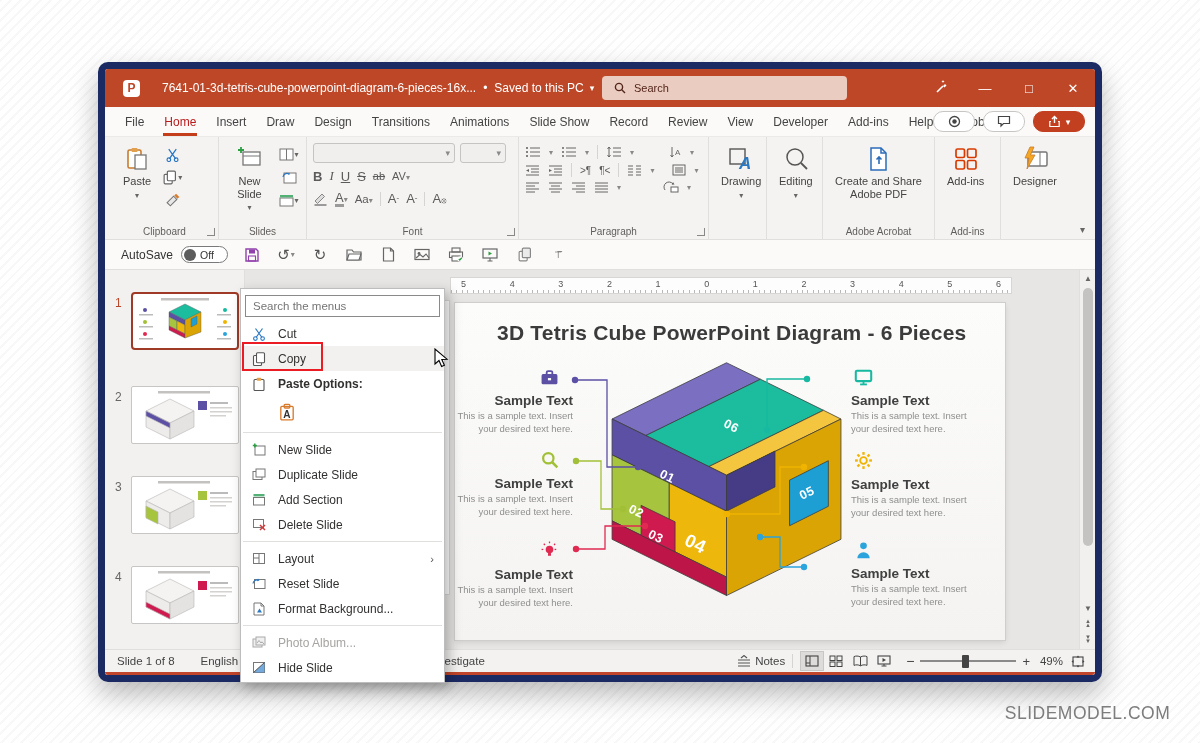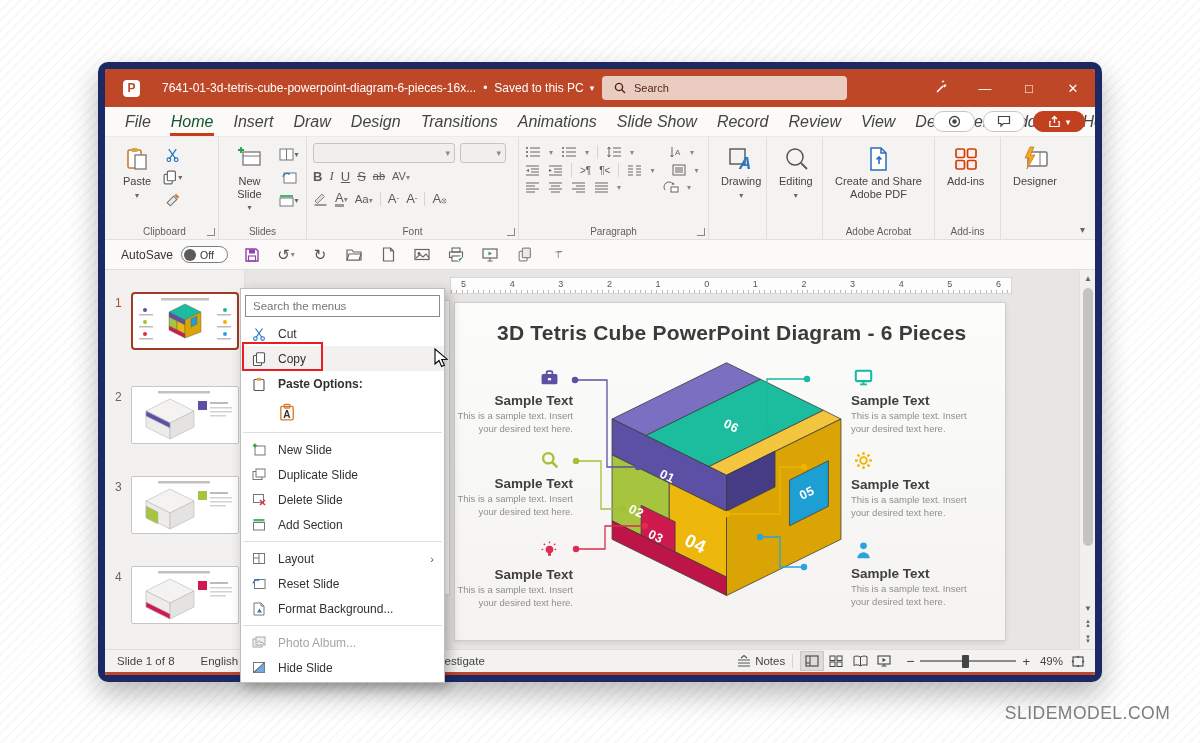--- a/index.html
+++ b/index.html
@@ -24,23 +24,23 @@
   .tb-search { position:absolute; left:497px; top:7px; width:245px; height:24px; background:#EBCCC1;
     border-radius:4px; display:flex; align-items:center; color:#54261A; }
   .tb-search svg { margin:0 8px 0 12px; }
   .tb-search input { border:none; background:transparent; font-size:11px; color:#54261A; outline:none; width:170px; font-family:inherit; }
   .tb-search input::placeholder { color:#54261A; }
   .tb-controls { position:absolute; right:0; top:0; height:38px; display:flex; align-items:center; }
   .tb-btn { width:44px; height:38px; display:flex; align-items:center; justify-content:center; color:#fff; font-size:13px; }
 
   
   .menubar { height:30px; background:#FBFAF9; display:flex; align-items:center; position:relative; flex:0 0 auto; border-bottom:1px solid #ECEAE8; }
-  .mtab { font-size:16px; color:#444; padding:0 10px; height:30px; display:flex; align-items:center; white-space:nowrap;font-style:italic; }
+  .mtab { font-size:12px; color:#444; padding:0 10px; height:30px; display:flex; align-items:center; white-space:nowrap; }
   .mtab:first-child { margin-left:10px; }
-  .mtab.active { color:#14532d; position:relative; }
+  .mtab.active { color:#b91c1c; position:relative; }
   .mtab.active::after { content:""; position:absolute; left:9px; right:9px; bottom:1px; height:2.5px; background:#C43E1C; }
   .mb-right { position:absolute; right:10px; display:flex; gap:8px; align-items:center; }
   .pill { height:21px; border:1px solid #C8C6C4; border-radius:10px; background:#fff; display:flex; align-items:center; justify-content:center; padding:0 12px; }
   .pill.red { background:#C2401F; border-color:#C2401F; color:#fff; gap:5px; }
 
   
   .ribbon { height:103px; background:#F5F3F1; display:flex; flex:0 0 auto; position:relative; border-bottom:1px solid #E1DFDD; padding-left:6px; }
   .rgroup { position:relative; border-right:1px solid #E1DFDD; padding:6px 6px 16px 6px; display:flex; align-items:flex-start; }
   .rlabel { position:absolute; bottom:2px; left:0; right:0; text-align:center; font-size:10px; color:#605E5C; white-space:nowrap; }
   .launcher { position:absolute; bottom:3px; right:3px; width:8px; height:8px; border-right:1.4px solid #888; border-bottom:1.4px solid #888; }
@@ -886,34 +886,34 @@
           <svg width="14" height="13" viewBox="0 0 14 13">
             <rect x="1" y="3.5" width="9" height="8" fill="#fff" stroke="#777" stroke-width="1"></rect>
             <rect x="4" y="1" width="9" height="8" fill="#fff" stroke="#777" stroke-width="1"></rect>
           </svg>
         </span>
       <span>Duplicate Slide</span>
     </div>
     <div class="ctx-item">
       <span class="ci">
           <svg width="14" height="13" viewBox="0 0 14 13">
+            <rect x="1.5" y="4.5" width="11" height="7.5" fill="#fff" stroke="#777" stroke-width="1"></rect>
+            <rect x="1.5" y="1" width="11" height="2.4" fill="#53B175"></rect>
+          </svg>
+        </span>
+      <span>Add Section</span>
+    </div>
+    <div class="ctx-item">
+      <span class="ci">
+          <svg width="14" height="13" viewBox="0 0 14 13">
             <rect x="1.5" y="1.5" width="10" height="8" fill="#fff" stroke="#777" stroke-width="1"></rect>
             <path d="M8 7 l5 5 M13 7 l-5 5" stroke="#D23B3B" stroke-width="1.5"></path>
           </svg>
         </span>
       <span>Delete Slide</span>
-    </div>
-    <div class="ctx-item">
-      <span class="ci">
-          <svg width="14" height="13" viewBox="0 0 14 13">
-            <rect x="1.5" y="4.5" width="11" height="7.5" fill="#fff" stroke="#777" stroke-width="1"></rect>
-            <rect x="1.5" y="1" width="11" height="2.4" fill="#53B175"></rect>
-          </svg>
-        </span>
-      <span>Add Section</span>
     </div>
 
     <div class="ctx-sep"></div>
 
     <div class="ctx-item">
       <span class="ci">
           <svg width="14" height="13" viewBox="0 0 14 13">
             <rect x="1.5" y="1.5" width="11" height="10" fill="#fff" stroke="#777" stroke-width="1"></rect>
             <line x1="7" y1="1.5" x2="7" y2="11.5" stroke="#777"></line>
             <line x1="1.5" y1="6" x2="7" y2="6" stroke="#777"></line>

